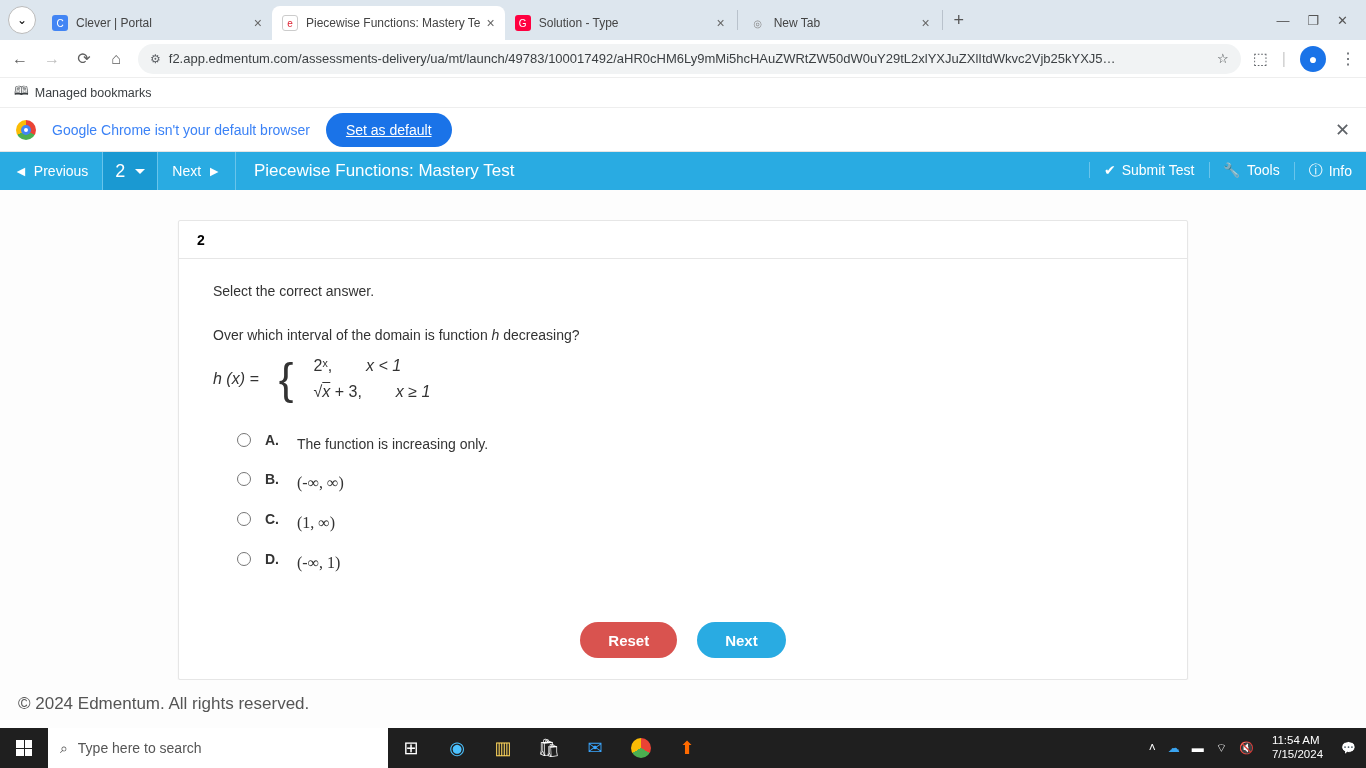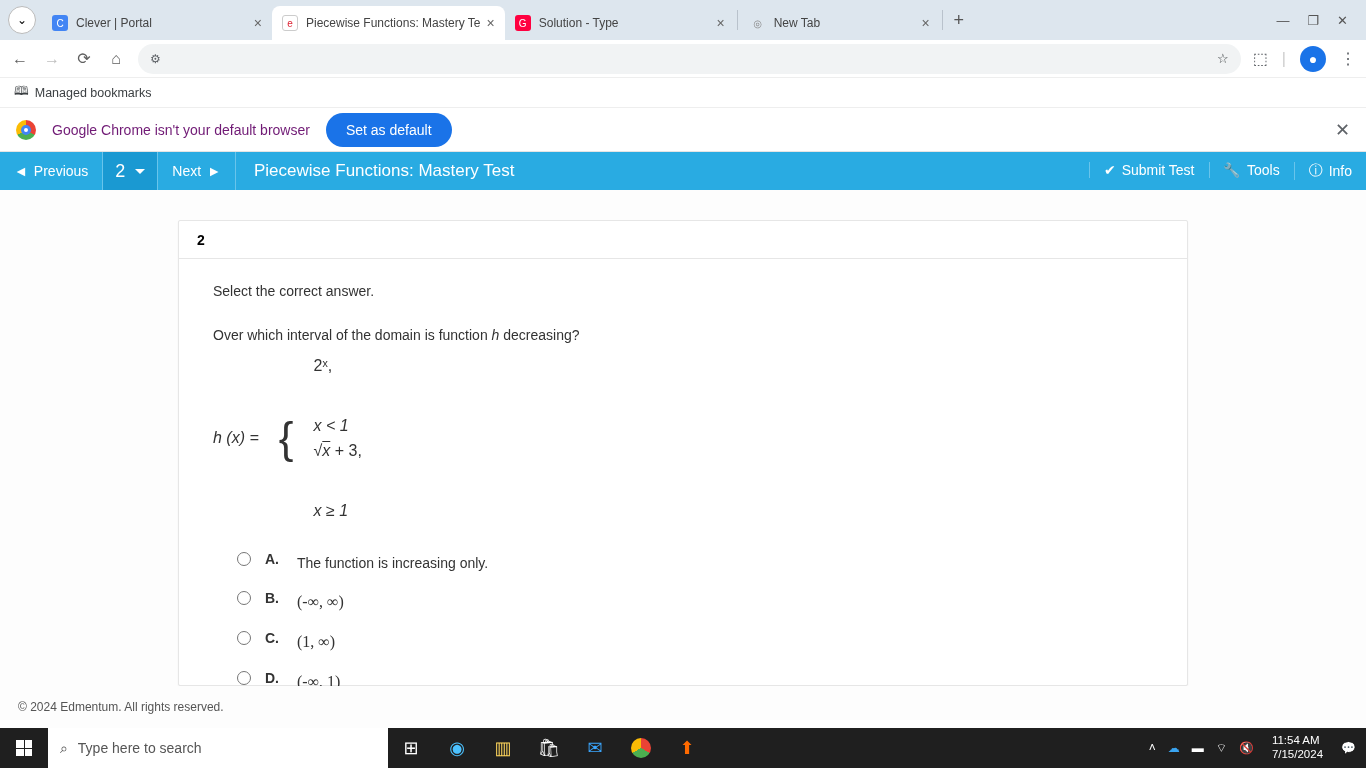--- a/index.html
+++ b/index.html
@@ -23,22 +23,22 @@
 .url-box { flex: 1; height: 30px; background: #f1f3f4; border-radius: 15px; display: flex; align-items: center; padding: 0 12px; font-size: 13px; color: #3c4043; gap: 8px; }
 .url-box .site-icon { font-size: 12px; color: #5f6368; }
 .addr-right { display: flex; align-items: center; gap: 14px; color: #5f6368; font-size: 16px; }
 .profile { width: 26px; height: 26px; border-radius: 50%; background: #1a73e8; color: #fff; display: flex; align-items: center; justify-content: center; font-size: 14px; }
 
 .bookmarks-bar { height: 30px; background: #fff; display: flex; align-items: center; padding: 0 14px; font-size: 12.5px; color: #3c4043; gap: 6px; border-bottom: 1px solid #eee; }
 
 .default-banner { height: 44px; background: #fff; display: flex; align-items: center; padding: 0 16px; gap: 16px; border-bottom: 1px solid #e4e4e4; }
 .default-banner .chrome-icon { width: 20px; height: 20px; border-radius: 50%; background: conic-gradient(#ea4335 0 120deg, #4caf50 120deg 240deg, #fbbc05 240deg 360deg); position: relative; }
 .default-banner .chrome-icon::after { content: ""; position: absolute; inset: 5px; background: #fff; border-radius: 50%; border: 3px solid #4285f4; }
-.default-banner .msg { font-size: 14px; color: #701a75; }
-.set-default { background: #1a73e8; color: #fff; border: none; border-radius: 18px; height: 34px; padding: 0 20px; font-size: 14px; font-weight: 500; }
+.default-banner .msg { font-size: 14px; color: #3b82f6; }
+.set-default { background: #1a73e8; color: #fff; border: none; border-radius: 18px; height: 34px; padding: 0 20px; font-size: 14px; font-weight: 500; text-decoration: underline; }
 .banner-close { margin-left: auto; font-size: 18px; color: #5f6368; }
 
 
 .app-bar { height: 38px; background: #29abe2; display: flex; align-items: center; color: #fff; font-size: 14px; }
 .app-bar .seg { height: 100%; display: flex; align-items: center; padding: 0 14px; gap: 6px; }
 .app-bar .prev { border-right: 1px solid rgba(255,255,255,0.3); }
 .app-bar .qnum { background: #1a99d2; padding: 0 12px; font-size: 18px; font-weight: 300; }
 .app-bar .next { border-left: 1px solid rgba(255,255,255,0.3); border-right: 1px solid rgba(255,255,255,0.3); }
 .app-bar .title { font-size: 17px; font-weight: 500; padding-left: 18px; }
 .app-bar .right { margin-left: auto; display: flex; }
@@ -49,35 +49,35 @@
 .content-wrap { flex: 1; background: #fdfdfd; overflow: auto; display: flex; justify-content: center; padding-top: 30px; }
 .card { width: 1010px; background: #fff; border: 1px solid #e6e6e6; border-radius: 2px; box-shadow: 0 1px 2px rgba(0,0,0,0.05); }
 .card-header { height: 38px; border-bottom: 1px solid #e6e6e6; display: flex; align-items: center; padding: 0 18px; font-weight: 700; font-size: 14px; }
 .card-body { padding: 24px 34px 40px; font-size: 14px; color: #333; }
 .question-prompt { margin-bottom: 28px; }
 .question-line { }
 .question-line i { font-style: italic; }
 .formula { font-family: "Cambria Math", "Times New Roman", serif; font-size: 16px; margin: 10px 0 24px; display: flex; align-items: center; gap: 20px; }
 .brace { font-size: 44px; line-height: 0.9; }
 .pieces { display: inline-block; }
-.piece-row { display: flex; gap: 34px; line-height: 1.6; flex-direction: column; }
+.piece-row { display: flex; gap: 34px; line-height: 1.6; }
 .piece-row .cond { min-width: 60px; }
 .sqrt { text-decoration: overline; }
 .choices { margin-top: 18px; margin-left: 24px; }
 .choice { display: flex; align-items: center; gap: 14px; margin: 14px 0; font-size: 14px; }
 .choice input { width: 14px; height: 14px; }
 .choice .letter { font-weight: 700; min-width: 18px; }
 .choice .txt { font-family: "Cambria Math", "Times New Roman", serif; font-size: 16px; margin-top: 8px; }
 .choice .txt.plain { font-family: inherit; font-size: 14px; }
 .btn-row { display: flex; justify-content: center; gap: 20px; margin-top: 50px; }
 .btn { height: 36px; padding: 0 28px; border: none; border-radius: 18px; color: #fff; font-size: 15px; font-weight: 600; }
 .btn.reset { background: #d9534f; }
 .btn.nextq { background: #29abe2; }
 
-.footer { padding: 14px 18px; font-size: 12px; color: #555; background: #fdfdfd; }
+.footer { padding: 14px 18px; font-size: 17px; color: #555; background: #fdfdfd; }
 
 
 .taskbar { height: 40px; background: #1f1f1f; display: flex; align-items: center; color: #fff; }
 .start { width: 48px; height: 100%; display: flex; align-items: center; justify-content: center; }
 .win-logo { width: 16px; height: 16px; display: grid; grid-template: 1fr 1fr / 1fr 1fr; gap: 1px; }
 .win-logo span { background: #fff; }
 .search-box { height: 40px; width: 340px; background: #fff; color: #555; display: flex; align-items: center; padding: 0 12px; gap: 10px; font-size: 14px; }
 .task-icons { display: flex; height: 100%; }
 .task-icons .ti { width: 46px; display: flex; align-items: center; justify-content: center; font-size: 18px; }
 .tray { margin-left: auto; display: flex; align-items: center; gap: 12px; padding: 0 10px; font-size: 12px; }
@@ -118,20 +118,21 @@
   </div>
 </div>
 
 <div class="addr-bar">
   <span class="nav-btn">←</span>
   <span class="nav-btn disabled">→</span>
   <span class="nav-btn">⟳</span>
   <span class="nav-btn">⌂</span>
   <div class="url-box">
     <span class="site-icon">⚙</span>
+    <span>f2.app.edmentum.com/assessments-delivery/ua/mt/launch/49783/100017492/aHR0cHM6Ly9mMi5hcHAuZWRtZW50dW0uY29tL2xlYXJuZXlItdWkvc2Vjb25kYXJ5…</span>
     <span style="margin-left:auto">☆</span>
   </div>
   <div class="addr-right">
     <span>⬚</span>
     <span style="color:#ccc">|</span>
     <span class="profile">●</span>
     <span>⋮</span>
   </div>
 </div>
 

